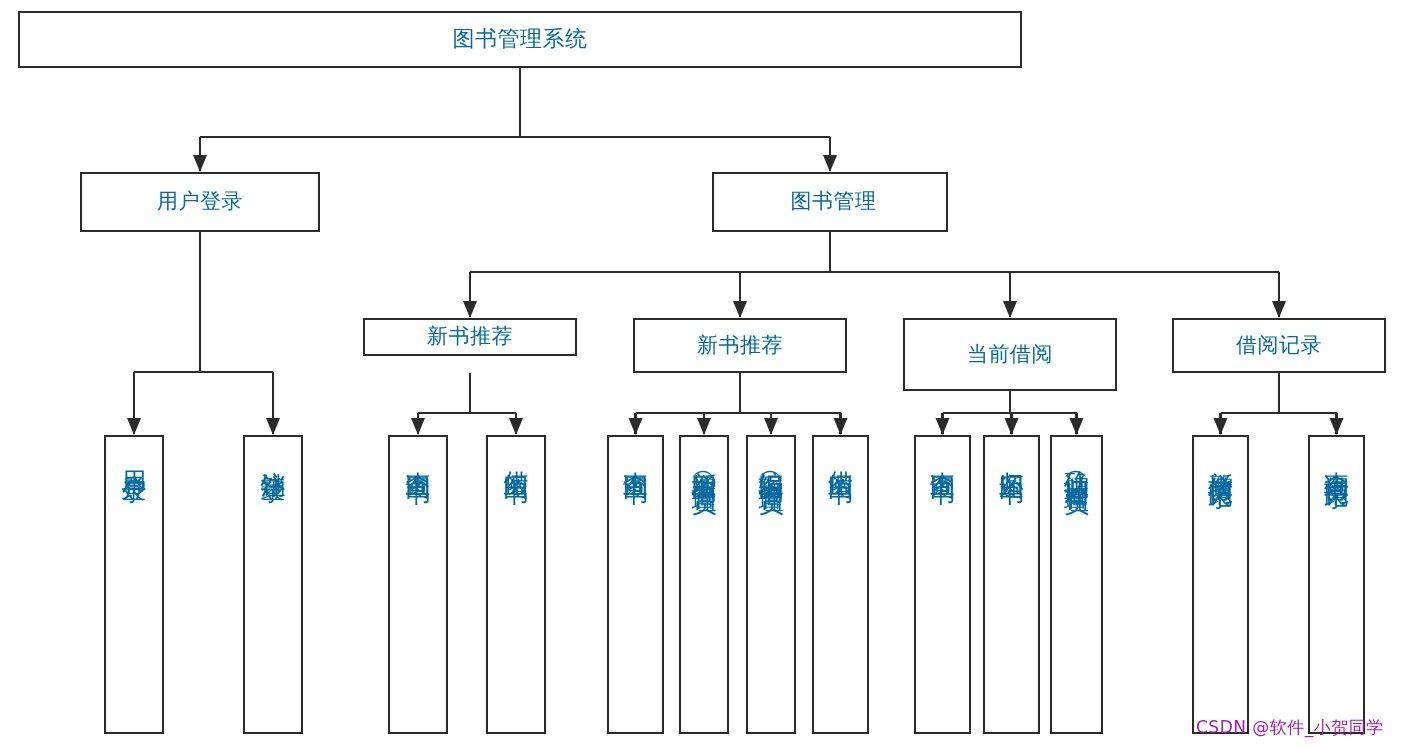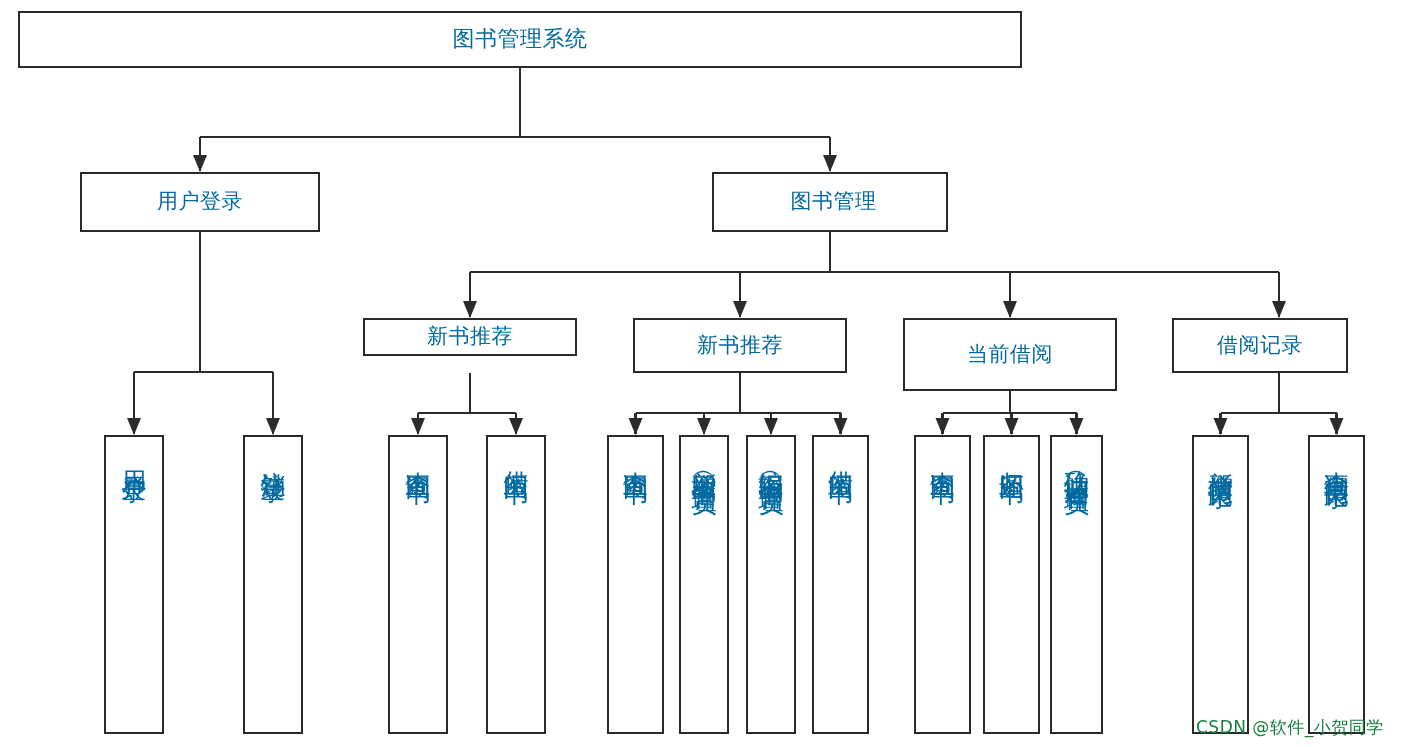--- a/index.html
+++ b/index.html
@@ -50,21 +50,21 @@
     text-orientation:upright;
     font-size:25px;
     line-height:1.0;
     letter-spacing:3px;
     white-space:nowrap;
   }
   
   #watermark{
     position:absolute;
     font-size:17px;
-    color:#15803d;
+    color:#a21caf;
     white-space:nowrap;
     font-family:"DejaVu Sans","Liberation Sans",sans-serif;
     letter-spacing:0.5px;
     pointer-events:none;
   }
 </style>
 </head>
 <body>
 
 <div id="canvas">
@@ -137,21 +137,21 @@
       </div>
       <div class="node horiz" id="node-new-book-recommend" style="left: 363px; top: 318px; width: 214px; height: 38px;">
         <span class="label">新书推荐</span>
       </div>
       <div class="node horiz" id="node-book-borrow" style="left: 633px; top: 318px; width: 214px; height: 55px;">
         <span class="label">新书推荐</span>
       </div>
       <div class="node horiz" id="node-current-borrow" style="left: 903px; top: 318px; width: 214px; height: 73px;">
         <span class="label">当前借阅</span>
       </div>
-      <div class="node horiz" id="node-borrow-record" style="left: 1172px; top: 318px; width: 176px; height: 55px;">
+      <div class="node horiz" id="node-borrow-record" style="left: 1172px; top: 318px; width: 214px; height: 55px;">
         <span class="label">借阅记录</span>
       </div>
       <div class="node vert" id="node-leaf-user-login" style="left: 104px; top: 435px; width: 60px; height: 299px; padding-top: 14px;">
         <span class="label">用户登录</span>
       </div>
       <div class="node vert" id="node-leaf-user-logout" style="left: 243px; top: 435px; width: 60px; height: 299px; padding-top: 14px;">
         <span class="label">注销登录</span>
       </div>
       <div class="node vert" id="node-leaf-query-book-1" style="left: 388px; top: 435px; width: 60px; height: 299px; padding-top: 14px;">
         <span class="label">查询图书</span>

